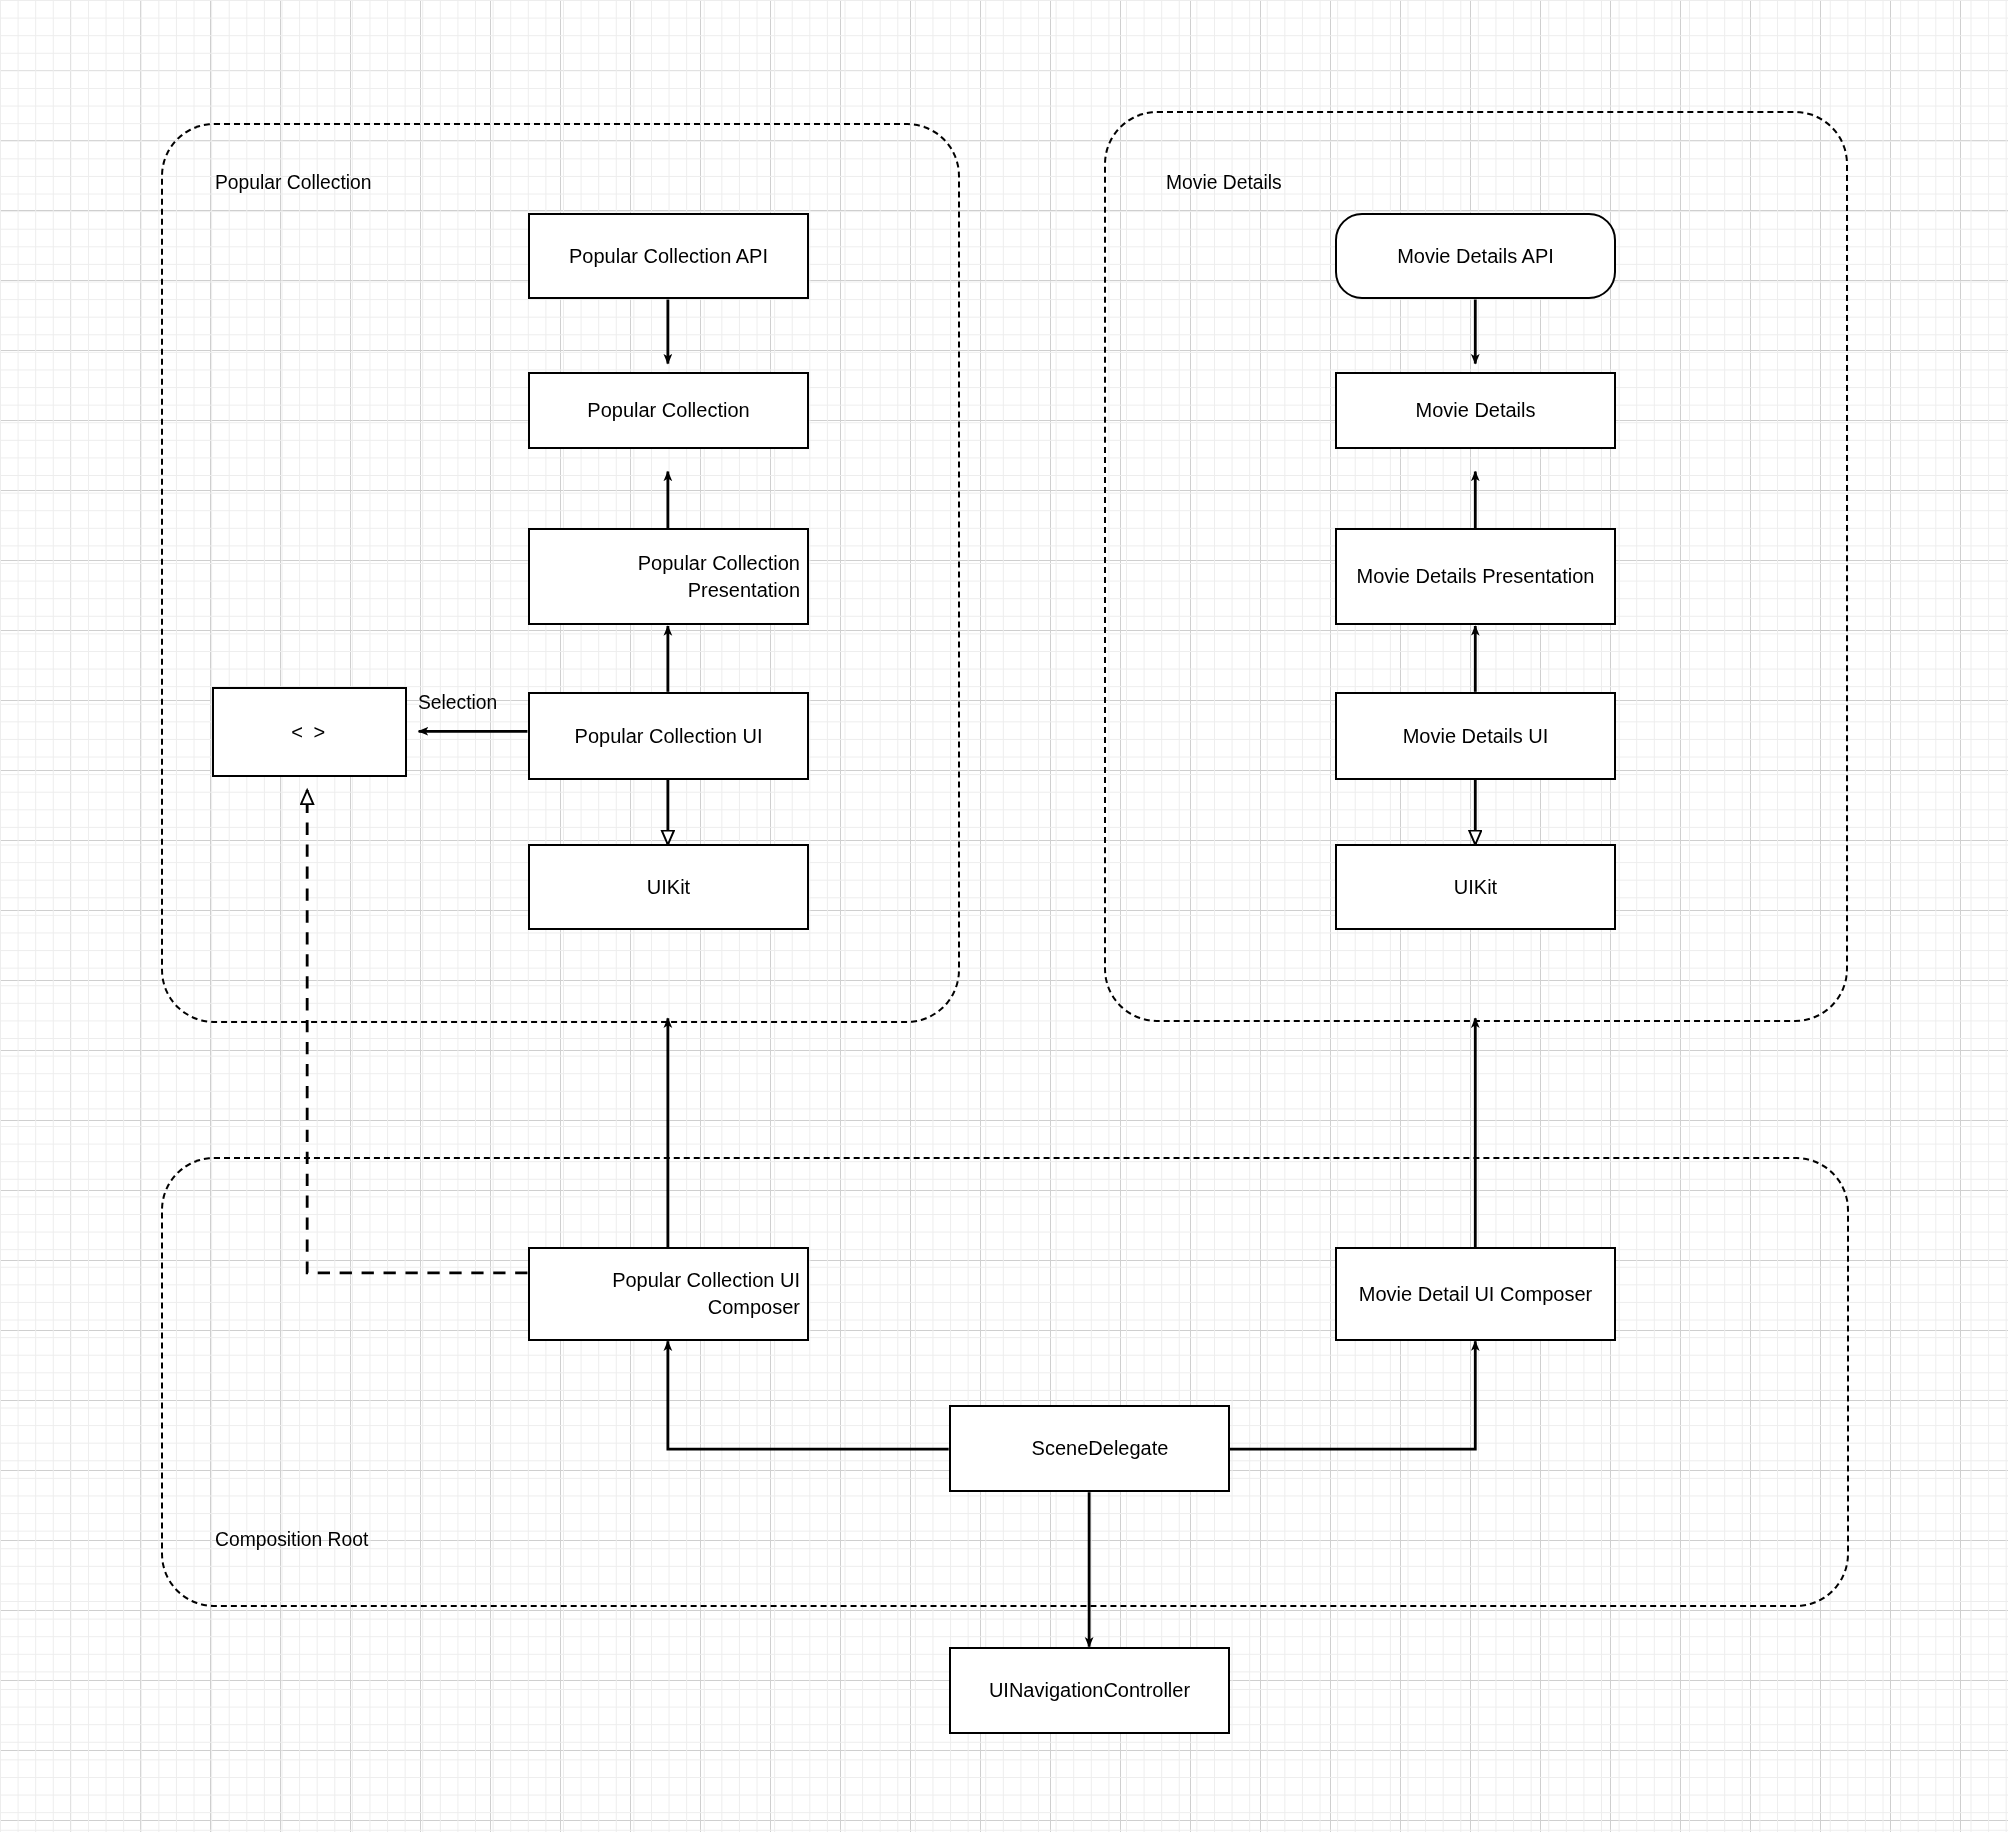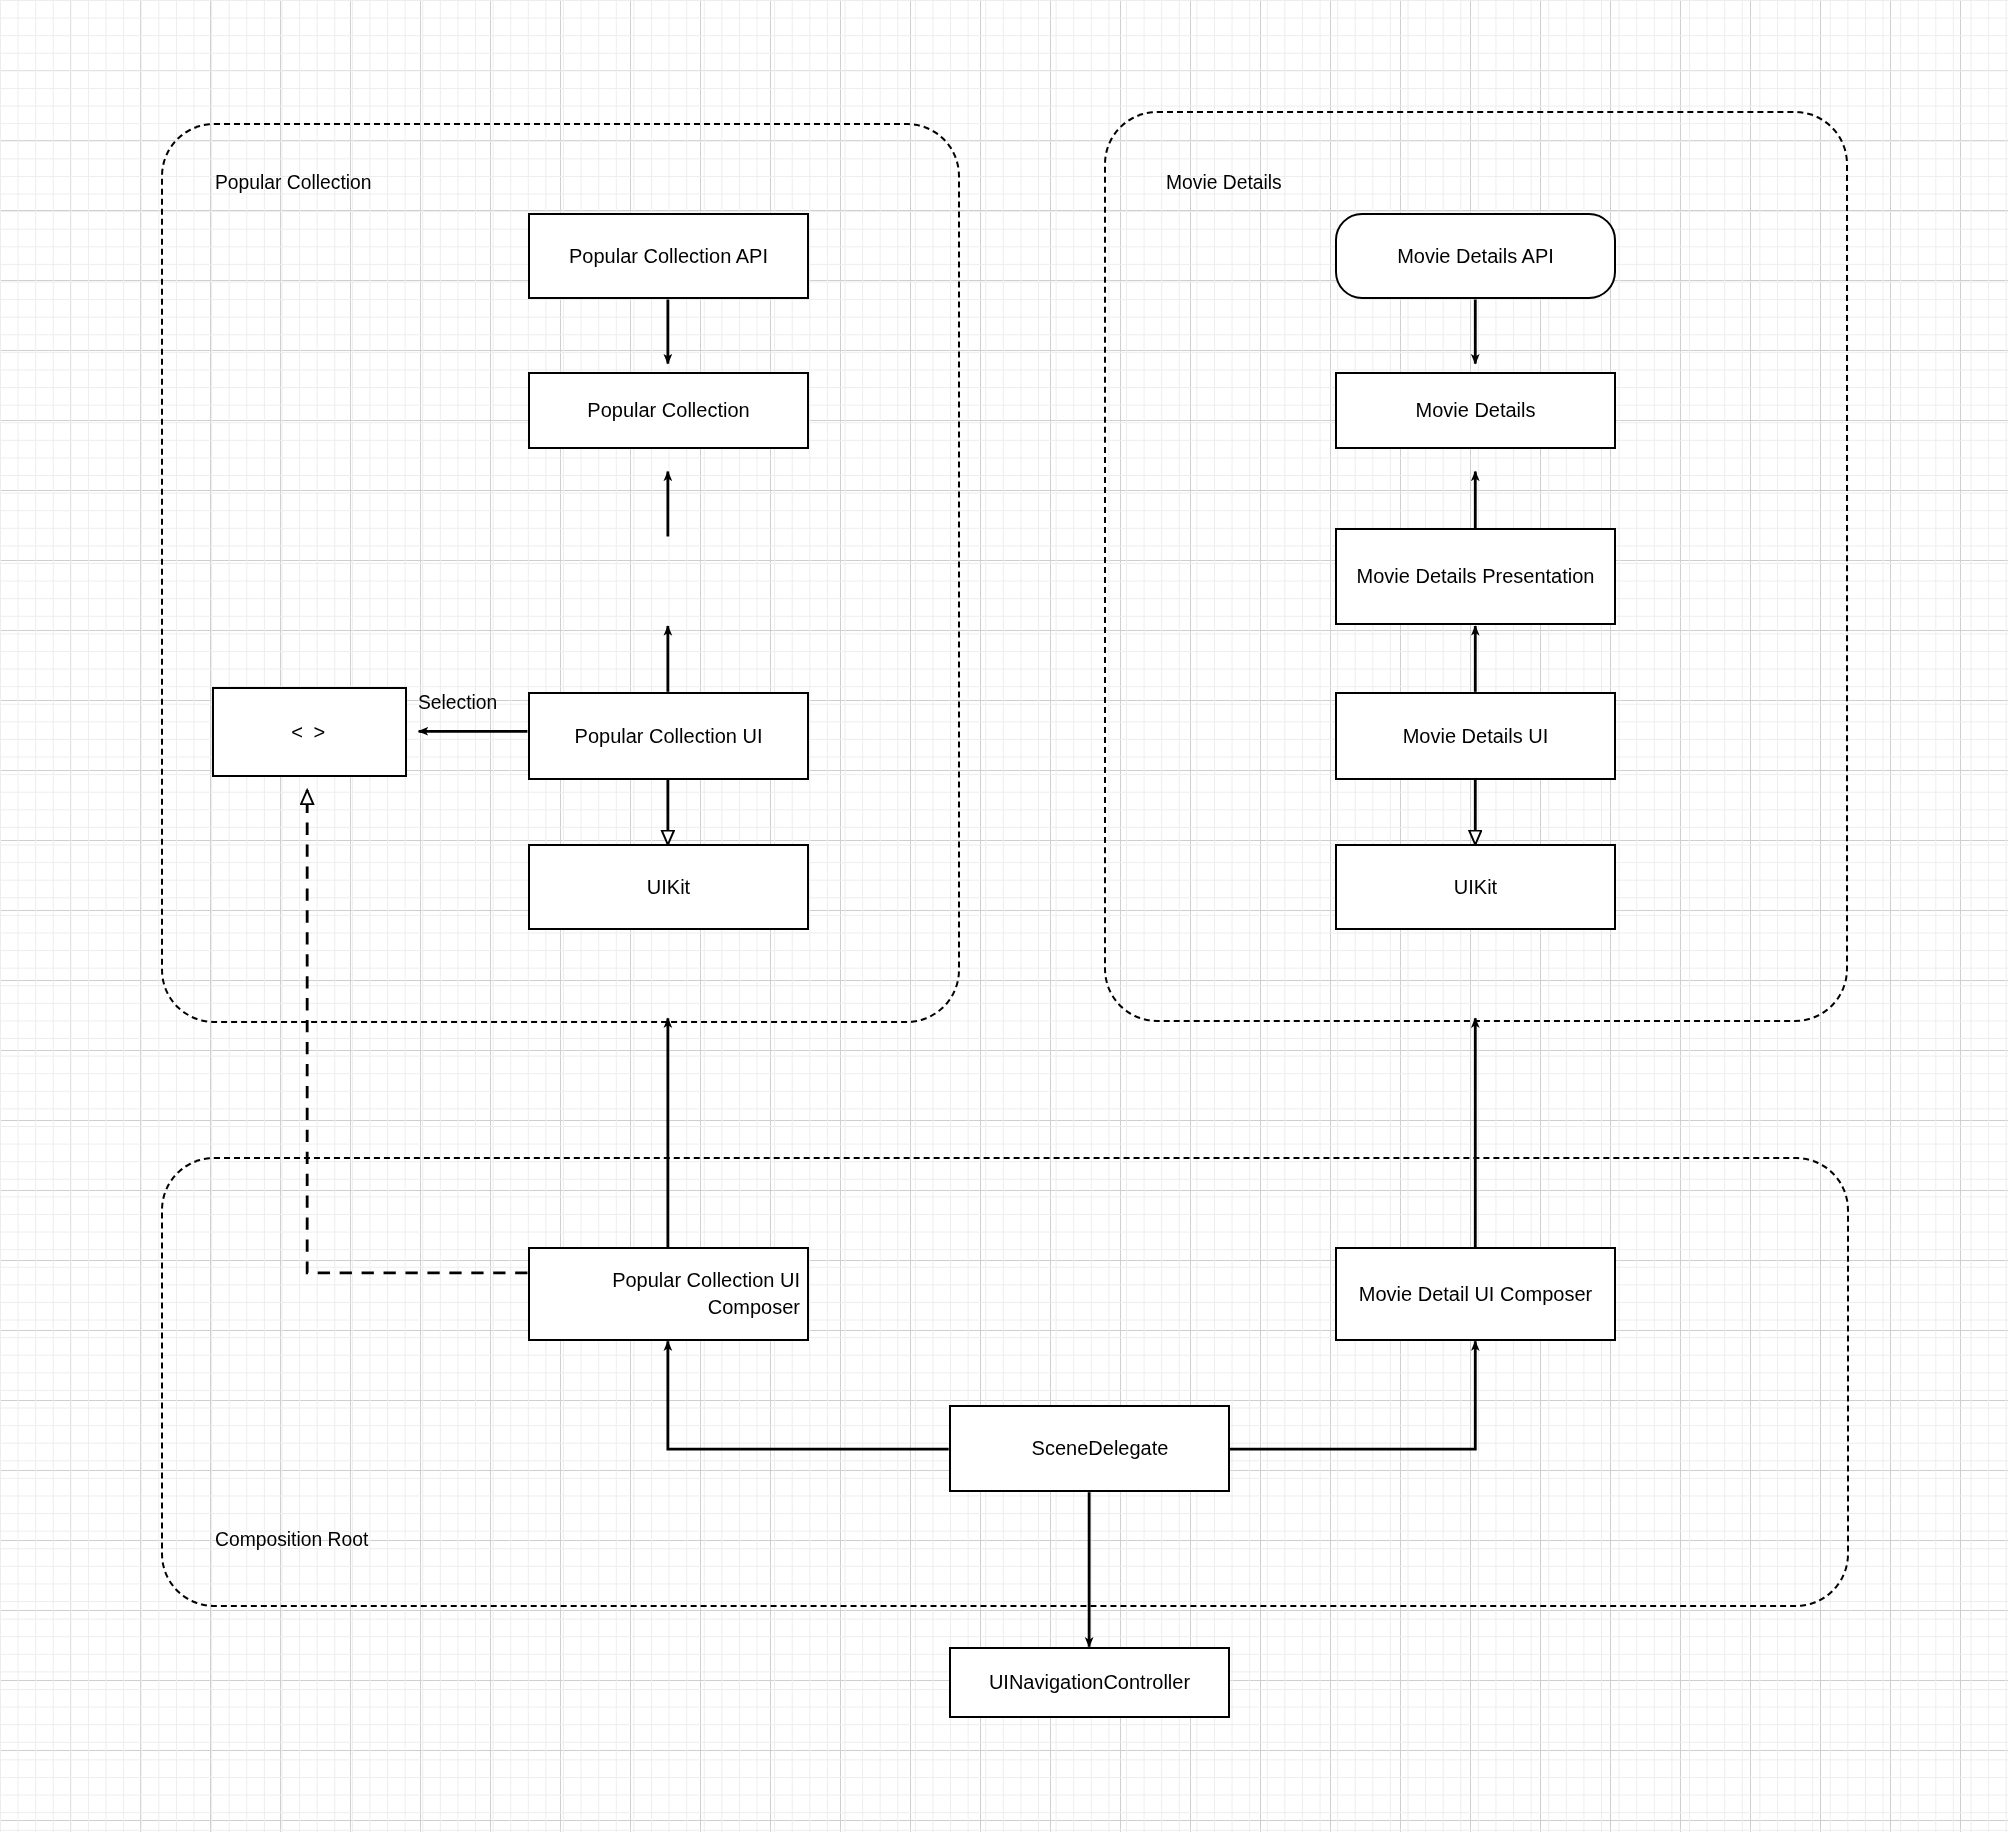--- a/index.html
+++ b/index.html
@@ -129,20 +129,21 @@
       <path d="M601,1450 L350,1450 L350,900" marker-end="url(#arrow-hollow)"></path>
     </g>
   </svg>
 
   <div class="edge-label" style="left:418px; top:682px;">Selection</div>
 
   <div class="node" style="left:528px; top:213px; width:281px; height:86px;">Popular Collection API</div>
 
   <div class="node" style="left:528px; top:372px; width:281px; height:77px;">Popular Collection</div>
 
+  <div class="node" style="left:528px; top:528px; width:281px; height:97px;">Popular Collection Presentation</div>
 
   <div class="node" style="left:528px; top:692px; width:281px; height:88px;">Popular Collection UI</div>
 
   <div class="node" style="left:528px; top:844px; width:281px; height:86px;">UIKit</div>
 
   <div class="node" style="left:212px; top:687px; width:195px; height:90px; letter-spacing:2.6px;">&lt; &gt;</div>
 
   <div class="node" style="left:1335px; top:213px; width:281px; height:86px;border-radius:27px;">Movie Details API</div>
 
   <div class="node" style="left:1335px; top:372px; width:281px; height:77px;">Movie Details</div>
@@ -152,16 +153,16 @@
   <div class="node" style="left:1335px; top:692px; width:281px; height:88px;">Movie Details UI</div>
 
   <div class="node" style="left:1335px; top:844px; width:281px; height:86px;">UIKit</div>
 
   <div class="node" style="left:528px; top:1247px; width:281px; height:94px;">Popular Collection UI Composer</div>
 
   <div class="node" style="left:1335px; top:1247px; width:281px; height:94px;">Movie Detail UI Composer</div>
 
   <div class="node" style="left:949px; top:1405px; width:281px; height:87px;padding-left:28px;">SceneDelegate</div>
 
-  <div class="node" style="left:949px; top:1647px; width:281px; height:71px;">UINavigationController</div>
+  <div class="node" style="left:949px; top:1647px; width:281px; height:87px;">UINavigationController</div>
 
 </div>
 
 
 </body></html>

